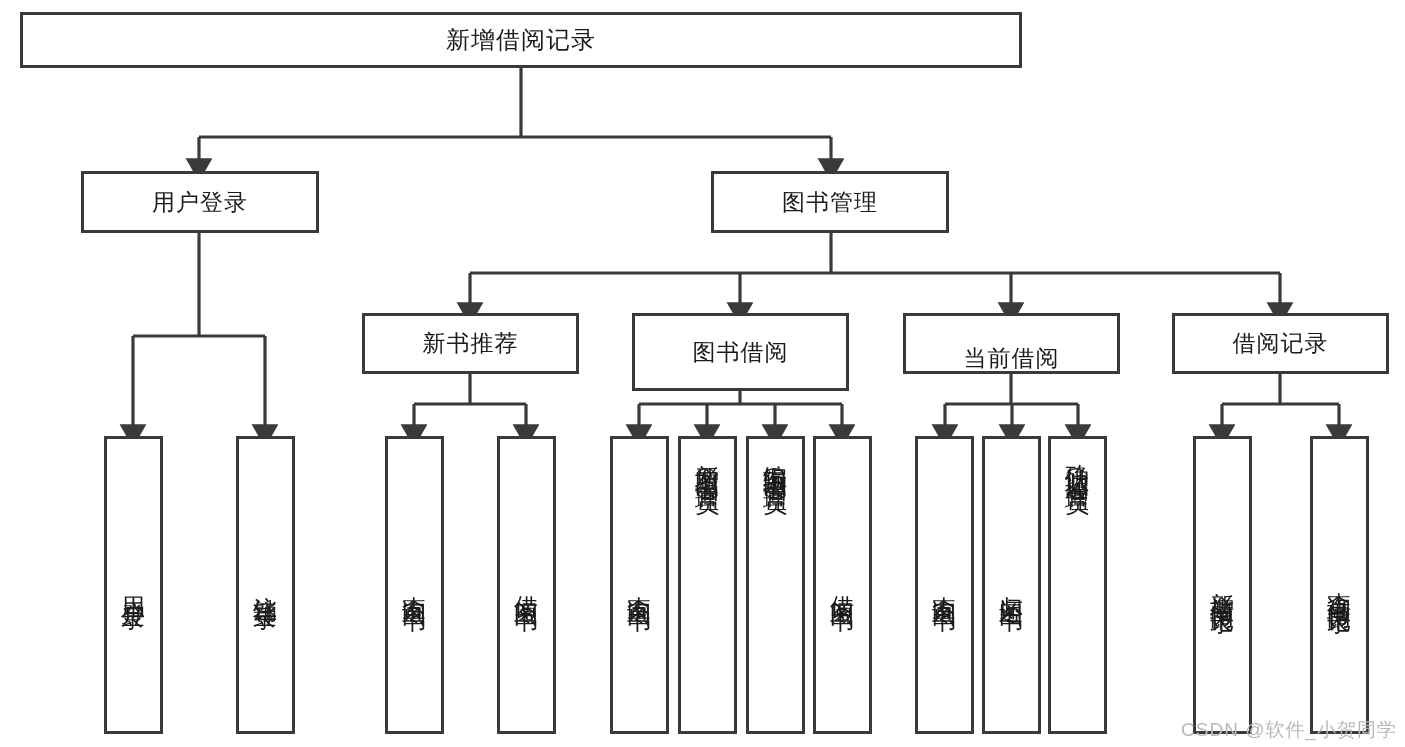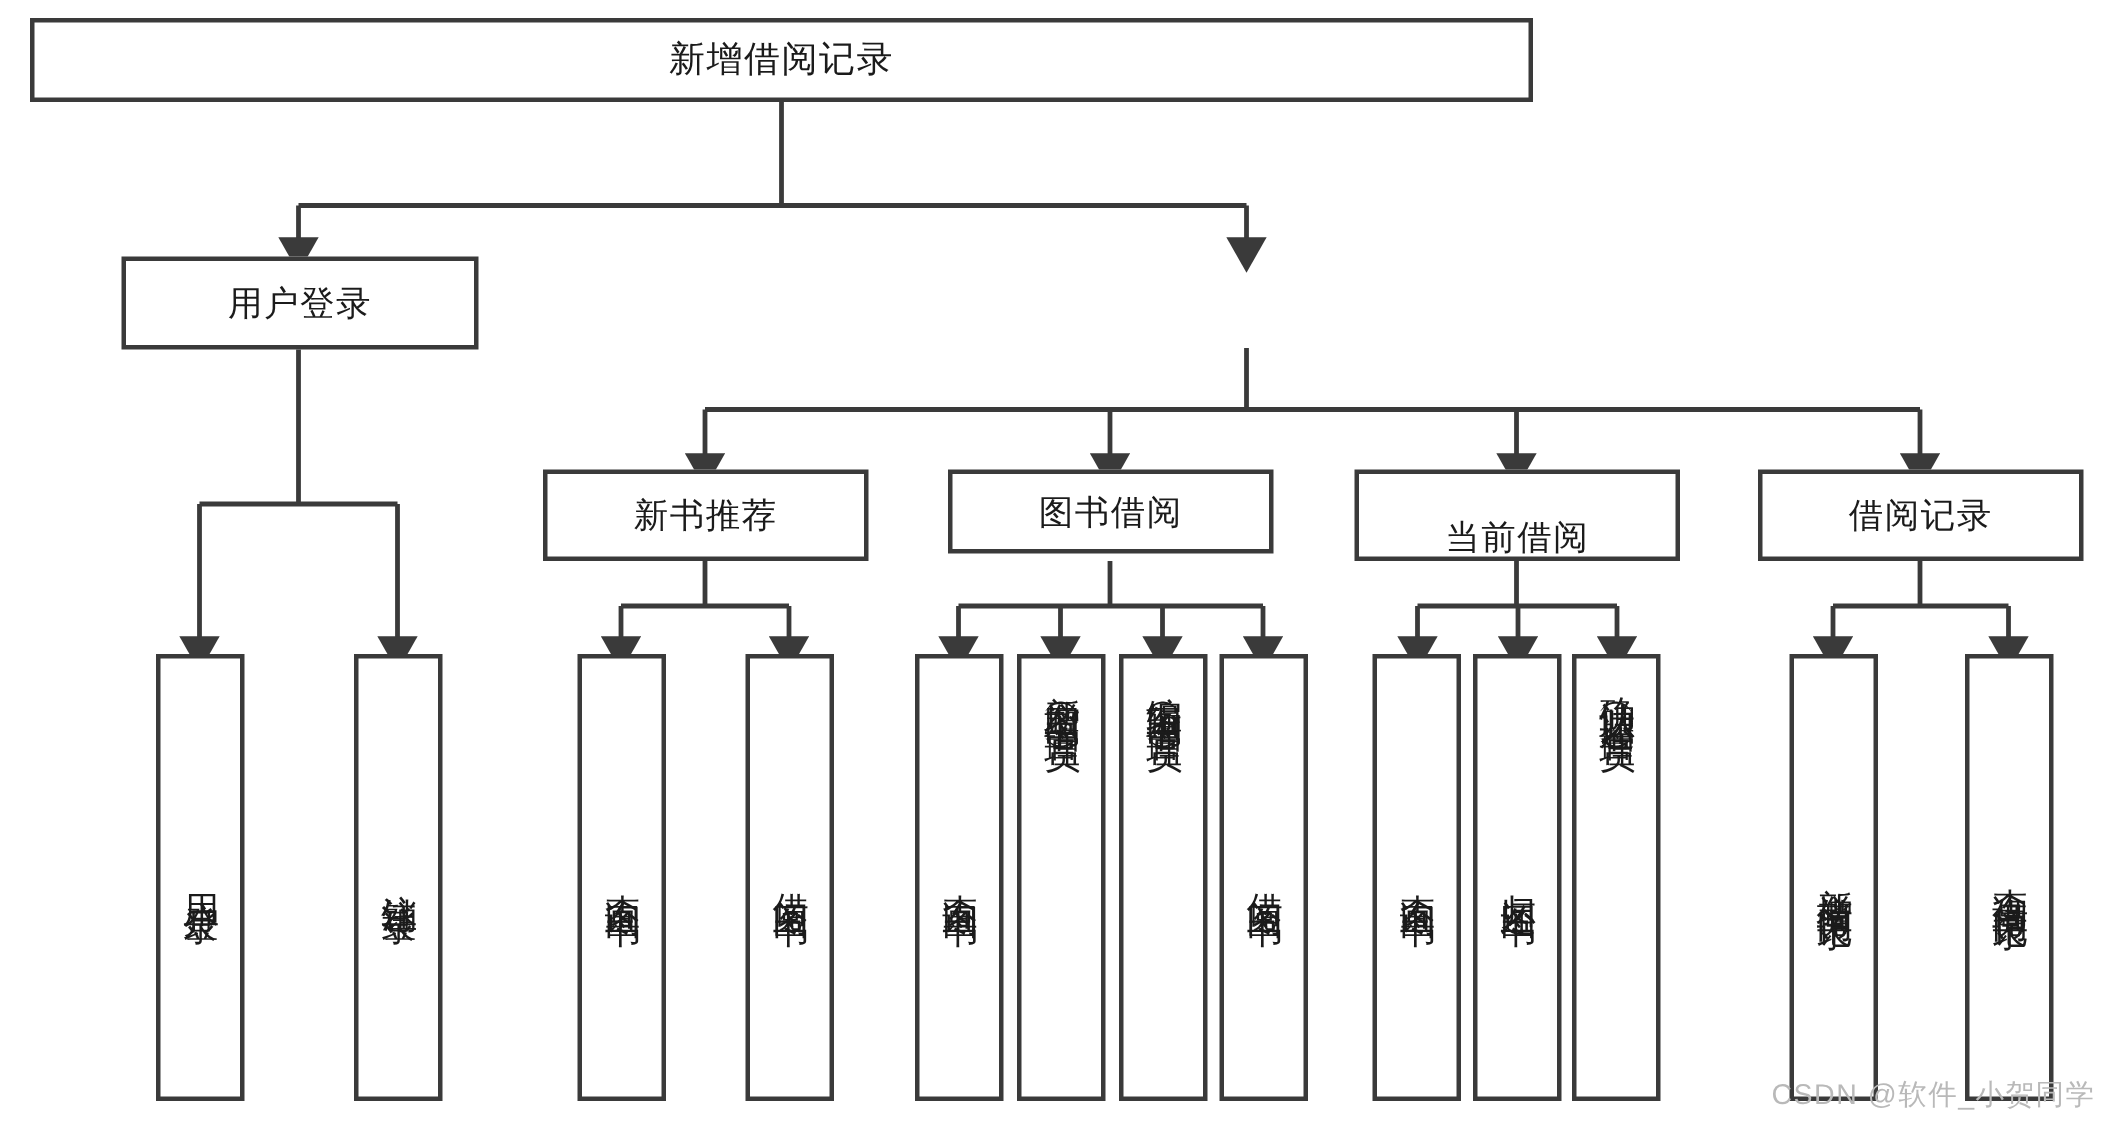--- a/index.html
+++ b/index.html
@@ -127,25 +127,28 @@
     </g>
   </svg>
 
   <div class="node root" style="left:20px; top:12px; width:1002px; height:56px;">
     <span class="lbl">新增借阅记录</span>
   </div>
 
   <div class="node" style="left:81px; top:171px; width:238px; height:62px;">
     <span class="lbl">用户登录</span>
   </div>
+  <div class="node" style="left:711px; top:171px; width:238px; height:62px;">
+    <span class="lbl">图书管理</span>
+  </div>
 
   <div class="node" style="left:362px; top:313px; width:217px; height:61px;">
     <span class="lbl">新书推荐</span>
   </div>
-  <div class="node" style="left:632px; top:313px; width:217px; height:56px;">
+  <div class="node" style="left:632px; top:313px; width:217px; height:78px;">
     <span class="lbl">图书借阅</span>
   </div>
   <div class="node" style="left:903px; top:313px; width:217px; height:61px;align-items:flex-end;">
     <span class="lbl">当前借阅</span>
   </div>
   <div class="node" style="left:1172px; top:313px; width:217px; height:61px;text-align:center;">
     <span class="lbl">借阅记录</span>
   </div>
 
   <div class="leaf align-mid" style="left:104px; top:436px; width:59px; height:298px;">

